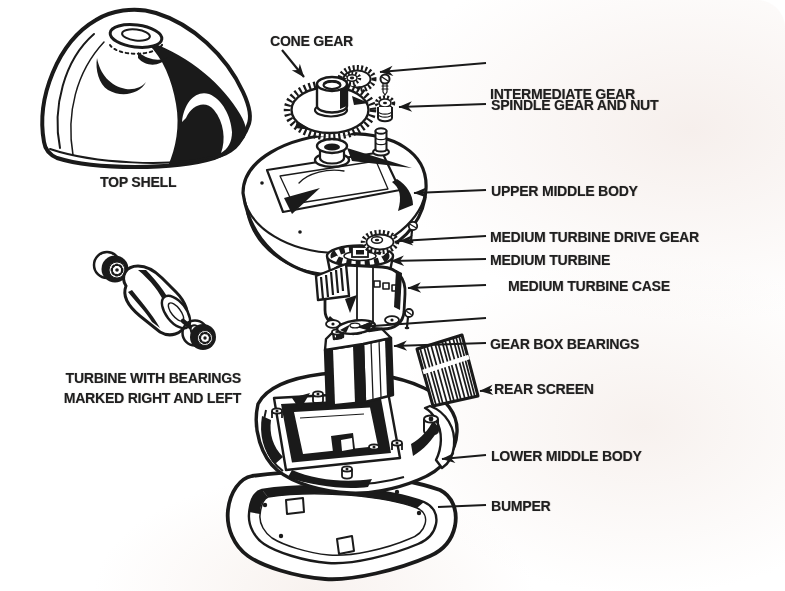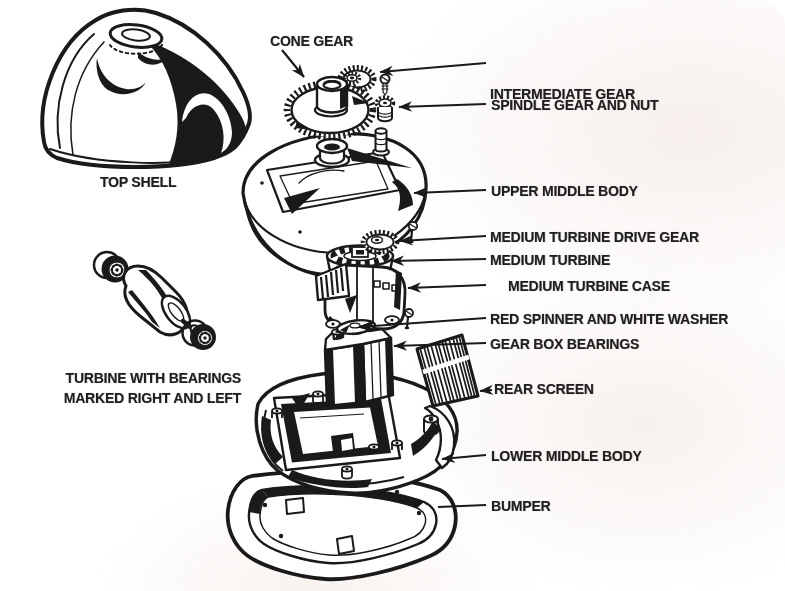--- a/index.html
+++ b/index.html
@@ -281,19 +281,18 @@
 </svg>
 
   <div class="lbl" style="left:270px;top:33px;">CONE GEAR</div>
   <div class="lbl" style="left:490px;top:56px;margin-top:30px;">INTERMEDIATE GEAR</div>
   <div class="lbl" style="left:491px;top:97px;">SPINDLE GEAR AND NUT</div>
   <div class="lbl" style="left:100px;top:174px;">TOP SHELL</div>
   <div class="lbl" style="left:490px;top:229px;">MEDIUM TURBINE DRIVE GEAR</div>
   <div class="lbl" style="left:491px;top:183px;">UPPER MIDDLE BODY</div>
   <div class="lbl" style="left:490px;top:252px;">MEDIUM TURBINE</div>
   <div class="lbl" style="left:490px;top:278px;margin-left:18px;">MEDIUM TURBINE CASE</div>
-  <div class="lbl" style="left:490px;top:311px;">RED SPINNER AND WHITE WASHER</div>
   <div class="lbl" style="left:490px;top:336px;">GEAR BOX BEARINGS</div>
   <div class="lbl center" style="left:55px;top:368px;width:186px;line-height:20px;"><span>TURBINE WITH BEARINGS</span><br><span>MARKED RIGHT AND LEFT</span></div>
   <div class="lbl" style="left:494px;top:381px;">REAR SCREEN</div>
   <div class="lbl" style="left:491px;top:448px;">LOWER MIDDLE BODY</div>
   <div class="lbl" style="left:491px;top:498px;">BUMPER</div>
 </div>
 
 </body></html>

